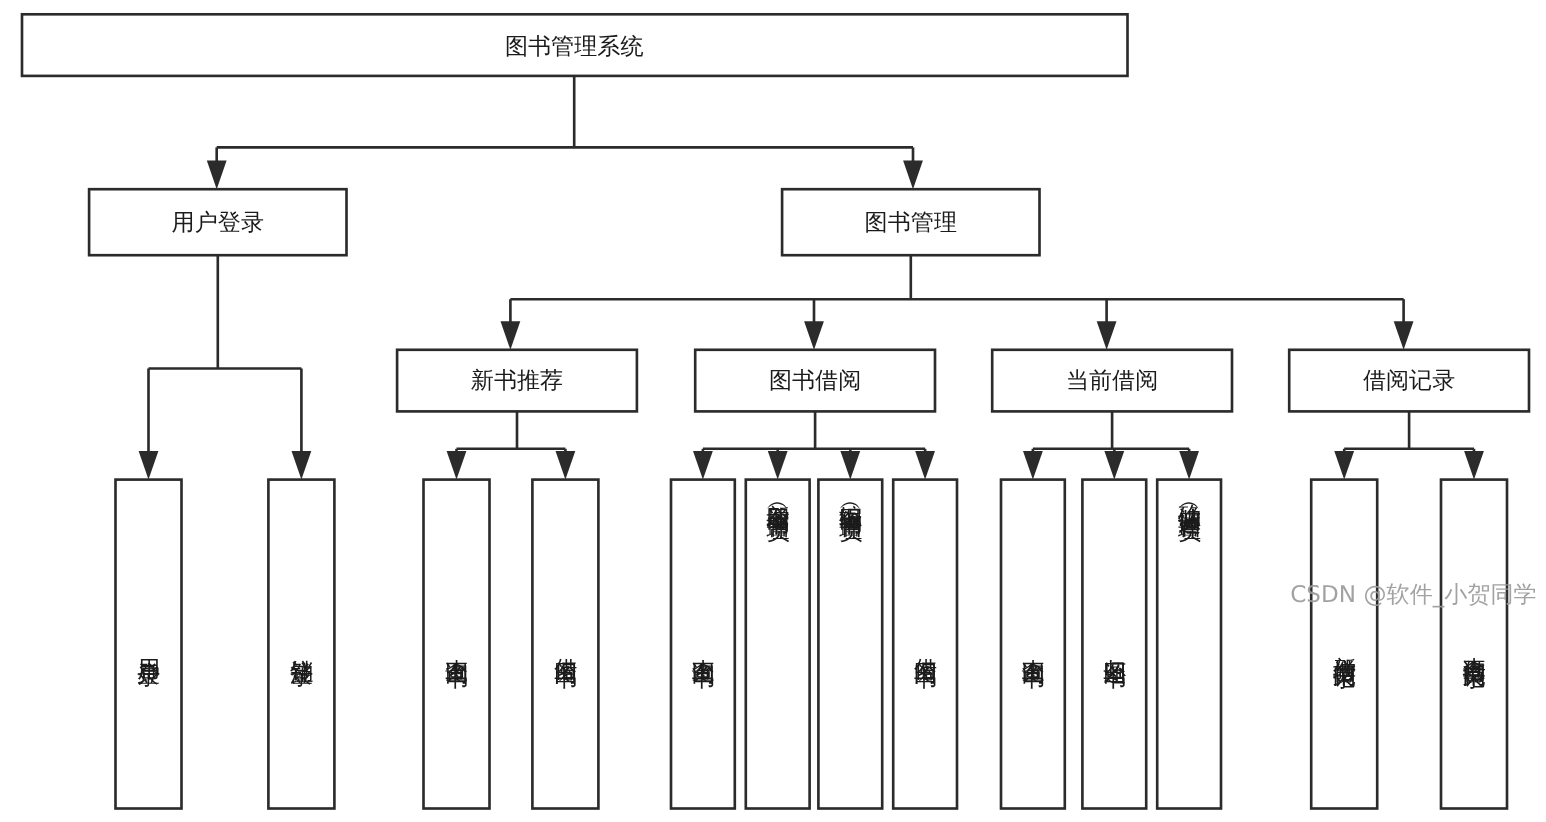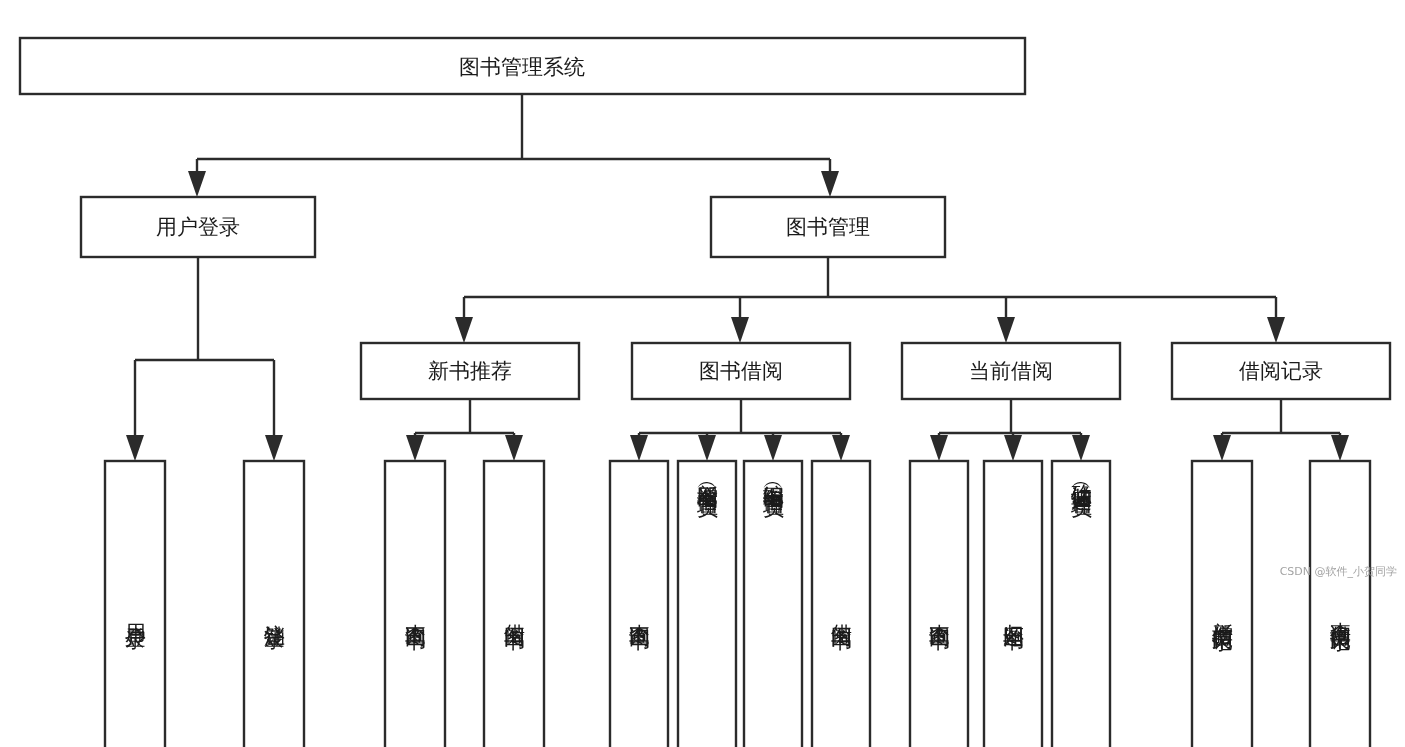--- a/index.html
+++ b/index.html
@@ -11,21 +11,20 @@
     width: 1405px;
     height: 747px;
     font-family: "DejaVu Sans", "Liberation Sans", sans-serif;
     overflow: hidden;
   }
   #diagram-root {
     position: relative;
     width: 1405px;
     height: 560px;
     background: #ffffff;
-    margin-top: 25px;
   }
   svg#flow {
     position: absolute;
     left: 0;
     top: 0;
     width: 1405px;
     height: 747px;
   }
   .node-rect {
     fill: #ffffff;
@@ -67,21 +66,21 @@
     line-height: 1.18;
     letter-spacing: 2px;
     color: #1b1b1b;
     white-space: nowrap;
   }
   #watermark {
     position: absolute;
     right: 8px;
     bottom: 6px;
     font-family: "DejaVu Sans", "Liberation Sans", sans-serif;
-    font-size: 11px;
+    font-size: 21px;
     color: #9b9b9b;
     opacity: 0.92;
     white-space: nowrap;
   }
 </style>
 </head>
 <body>
 
 <div id="diagram-root">
 

